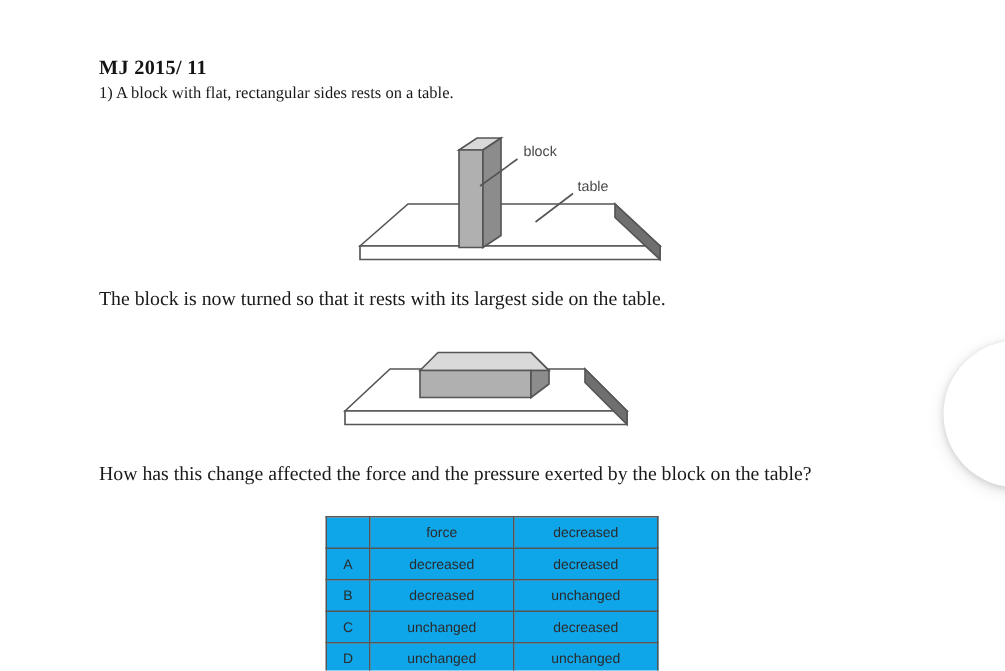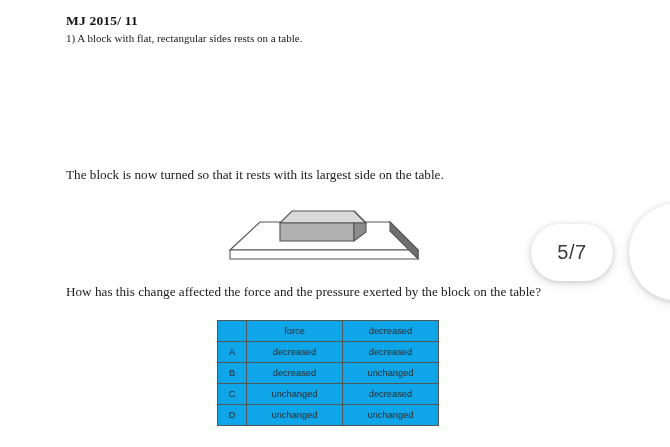--- a/index.html
+++ b/index.html
@@ -12,20 +12,21 @@
     background: #ffffff;
     font-family: "Liberation Serif", serif;
     color: #1a1a1a;
     overflow: hidden;
     position: relative;
   }
 
   .page {
     position: absolute;
     inset: 0;
+    margin-top: 24px;
   }
 
   
   .exam-code {
     position: absolute;
     left: 66px;
     top: 13px;
     font-family: "Liberation Serif", serif;
     font-weight: bold;
     font-size: 13.5px;
@@ -149,20 +150,46 @@
   }
 </style>
 </head>
 <body>
 
 <div class="page">
 
   <div class="exam-code">MJ 2015/ 11</div>
   <div class="question-stem">1) A block with flat, rectangular sides rests on a table.</div>
 
+  <div class="figure-one">
+    <svg width="220" height="110" viewBox="0 0 220 110">
+
+      <g>
+        <polygon points="8,82 40,54 178,54 208,82" fill="#ffffff" stroke="#555555" stroke-width="1.1"></polygon>
+        <polygon points="8,82 208,82 208,91 8,91" fill="#ffffff" stroke="#555555" stroke-width="1.1"></polygon>
+        <polygon points="178,54 208,82 208,91 178,63" fill="#6f6f6f" stroke="#555555" stroke-width="1.1"></polygon>
+      </g>
+
+      <g>
+        <polygon points="74,18 86,10 102,10 90,18" fill="#d9d9d9" stroke="#555555" stroke-width="1.1"></polygon>
+        <polygon points="74,18 90,18 90,83 74,83" fill="#b0b0b0" stroke="#555555" stroke-width="1.1"></polygon>
+        <polygon points="90,18 102,10 102,75 90,83" fill="#8c8c8c" stroke="#555555" stroke-width="1.1"></polygon>
+      </g>
+
+      <g>
+        <line x1="88" y1="42" x2="113" y2="24" stroke="#555555" stroke-width="1.1"></line>
+      </g>
+      <text class="fig-label" x="117" y="22">block</text>
+
+      <g>
+        <line x1="125" y1="66" x2="150" y2="47" stroke="#555555" stroke-width="1.1"></line>
+      </g>
+      <text class="fig-label" x="153" y="45">table</text>
+    </svg>
+  </div>
 
   <div class="para-turned">The block is now turned so that it rests with its largest side on the table.</div>
 
   <div class="figure-two">
     <svg width="200" height="72" viewBox="0 0 200 72">
 
       <g>
         <polygon points="8,47 38,19 168,19 196,47" fill="#ffffff" stroke="#555555" stroke-width="1.1"></polygon>
         <polygon points="8,47 196,47 196,56 8,56" fill="#ffffff" stroke="#555555" stroke-width="1.1"></polygon>
         <polygon points="168,19 196,47 196,56 168,28" fill="#6f6f6f" stroke="#555555" stroke-width="1.1"></polygon>
@@ -211,21 +238,18 @@
         </tr>
         <tr>
           <td class="letter-cell">D</td>
           <td>unchanged</td>
           <td>unchanged</td>
         </tr>
       </tbody>
     </table>
   </div>
 
-  <div class="page-indicator">
-    <span>5/7</span>
-  </div>
 
   <div class="kebab-button">
     
   </div>
 
 </div>
 
 </body></html>

